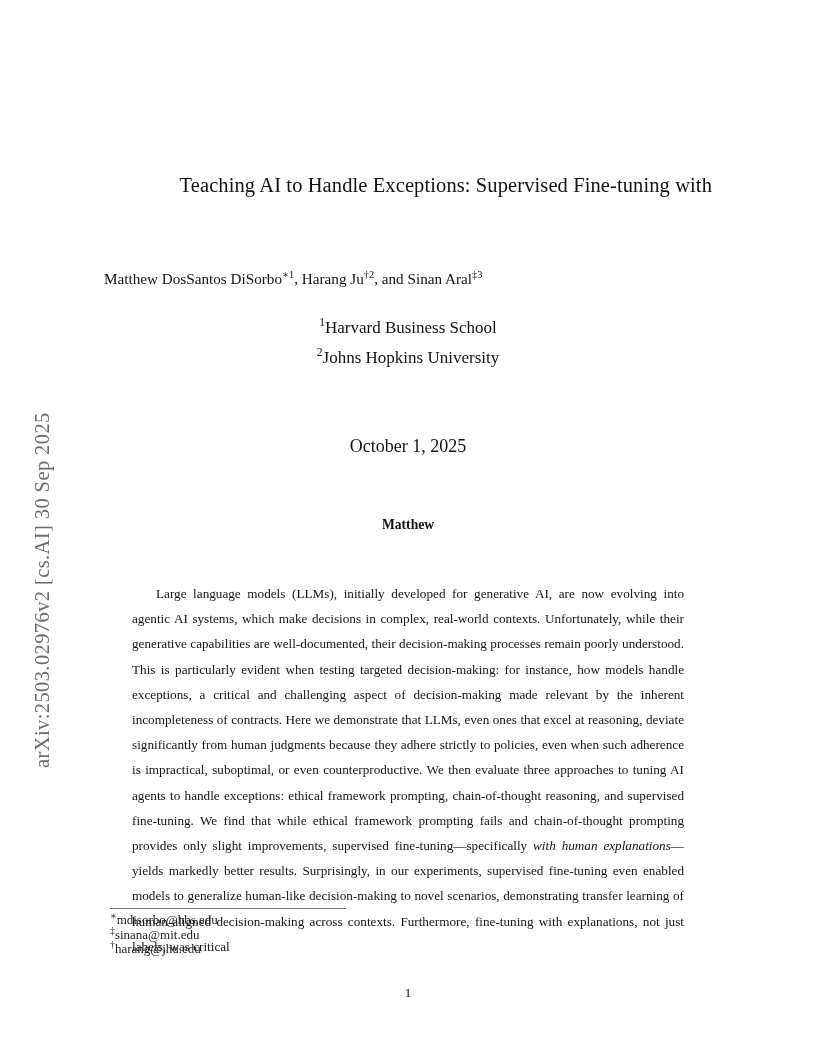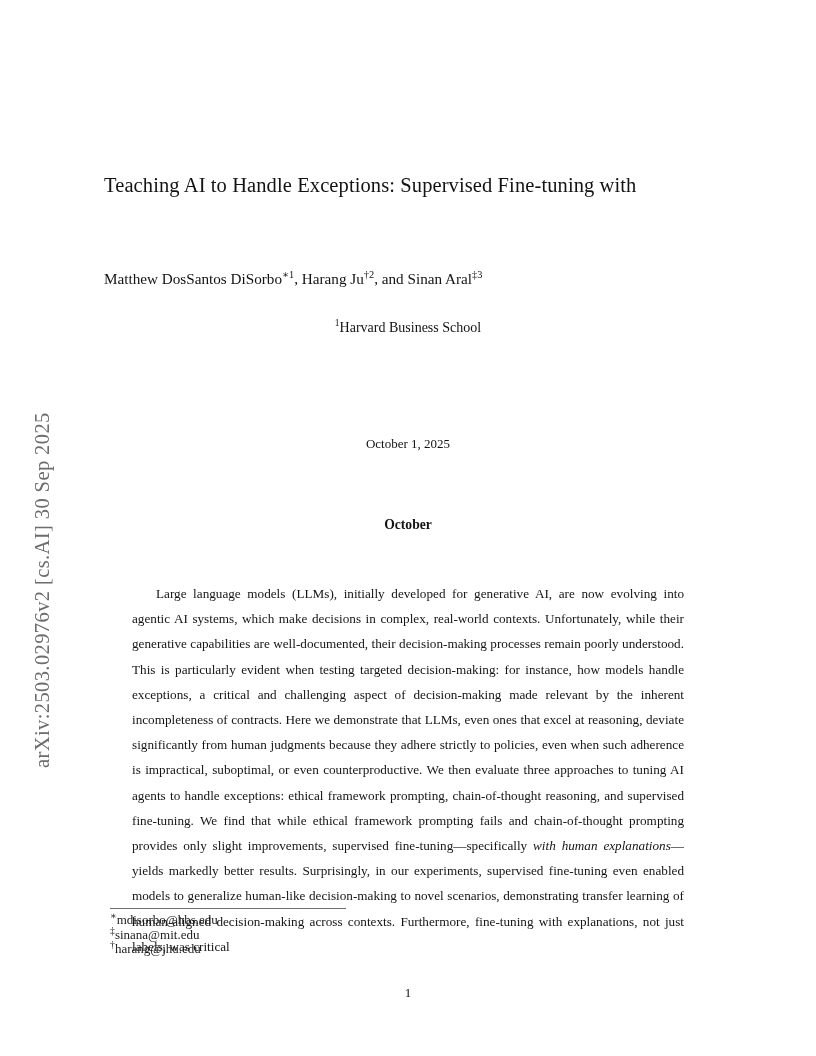--- a/index.html
+++ b/index.html
@@ -36,21 +36,21 @@
     white-space: nowrap;
     line-height: 44px;
   }
 
   
   .title-block {
     position: absolute;
     left: 104px;
     top: 162px;
     width: 608px;
-    text-align: left;
+    text-align: right;
   }
   .title-line {
     font-size: 20.5px;
     line-height: 46px;
     letter-spacing: 0.1px;
     color: #131313;
   }
 
   
   .authors {
@@ -69,33 +69,33 @@
     line-height: 0;
   }
 
   
   .affiliations {
     position: absolute;
     left: 104px;
     top: 313px;
     width: 608px;
     text-align: center;
-    font-size: 14px;
+    font-size: 17px;
     line-height: 29.7px;
     color: #131313;
   }
 
   
   .date {
     position: absolute;
     left: 104px;
     top: 436px;
     width: 608px;
     text-align: center;
-    font-size: 13px;
+    font-size: 18px;
     color: #131313;
   }
 
   
   .abstract-heading {
     position: absolute;
     left: 104px;
     top: 517px;
     width: 608px;
     text-align: center;
@@ -160,25 +160,26 @@
   <div class="arxiv-stamp">arXiv:2503.02976v2  [cs.AI]  30 Sep 2025</div>
 
   <div class="title-block">
     <div class="title-line">Teaching AI to Handle Exceptions: Supervised Fine-tuning with</div>
   </div>
 
   <div class="authors"><span>Matthew DosSantos DiSorbo</span><sup>∗1</sup><span>, </span><span>Harang Ju</span><sup>†2</sup><span>, and </span><span>Sinan Aral</span><sup>‡3</sup></div>
 
   <div class="affiliations">
     <div><sup>1</sup><span>Harvard Business School</span></div>
+    <div><sup>2</sup><span>Johns Hopkins University</span></div>
   </div>
 
   <div class="date">October 1, 2025</div>
 
-  <div class="abstract-heading">October</div>
+  <div class="abstract-heading">Matthew</div>
 
   <div class="abstract-body"><span class="indent"></span><span>Large language models (LLMs), initially developed for generative AI, are now evolving into agentic AI systems, which make decisions in complex, real-world contexts. Unfortunately, while their generative capabilities are well-documented, their decision-making processes remain poorly understood. This is particularly evident when testing targeted decision-making: for instance, how models handle exceptions, a critical and challenging aspect of decision-making made relevant by the inherent incompleteness of contracts. Here we demonstrate that LLMs, even ones that excel at reasoning, deviate significantly from human judgments because they adhere strictly to policies, even when such adherence is impractical, suboptimal, or even counterproductive. We then evaluate three approaches to tuning AI agents to handle exceptions: ethical framework prompting, chain-of-thought reasoning, and supervised fine-tuning. We find that while ethical framework prompting fails and chain-of-thought prompting provides only slight improvements, supervised fine-tuning—specifically </span><em>with human explanations</em><span>—yields markedly better results. Surprisingly, in our experiments, supervised fine-tuning even enabled models to generalize human-like decision-making to novel scenarios, demonstrating transfer learning of human-aligned decision-making across contexts. Furthermore, fine-tuning with explanations, not just labels, was critical</span></div>
 
   <div class="footnote-rule"></div>
 
   <div class="footnotes">
     <div class="fn"><sup>∗</sup><span>mdisorbo@hbs.edu</span></div>
     <div class="fn"><sup>‡</sup><span>sinana@mit.edu</span></div>
     <div class="fn"><sup>†</sup><span>harang@jhu.edu</span></div>
   </div>

